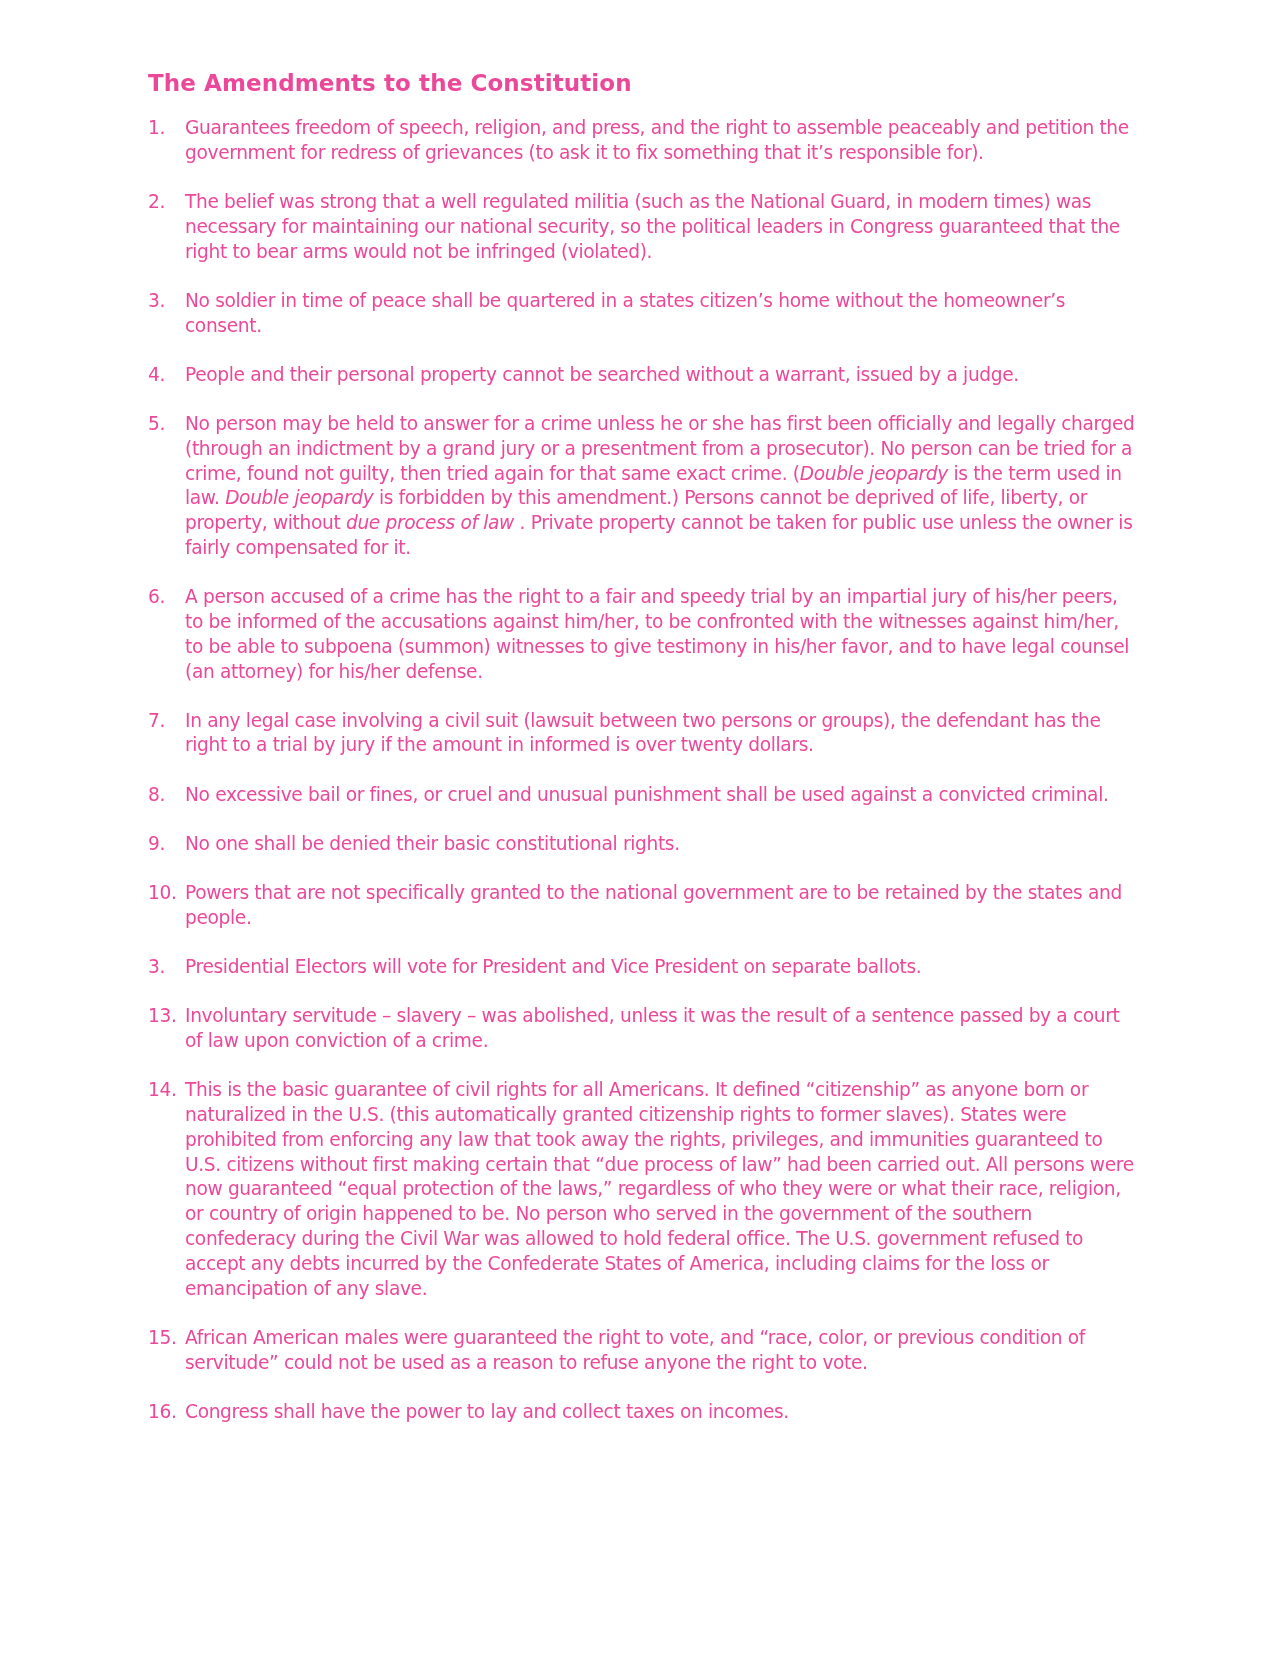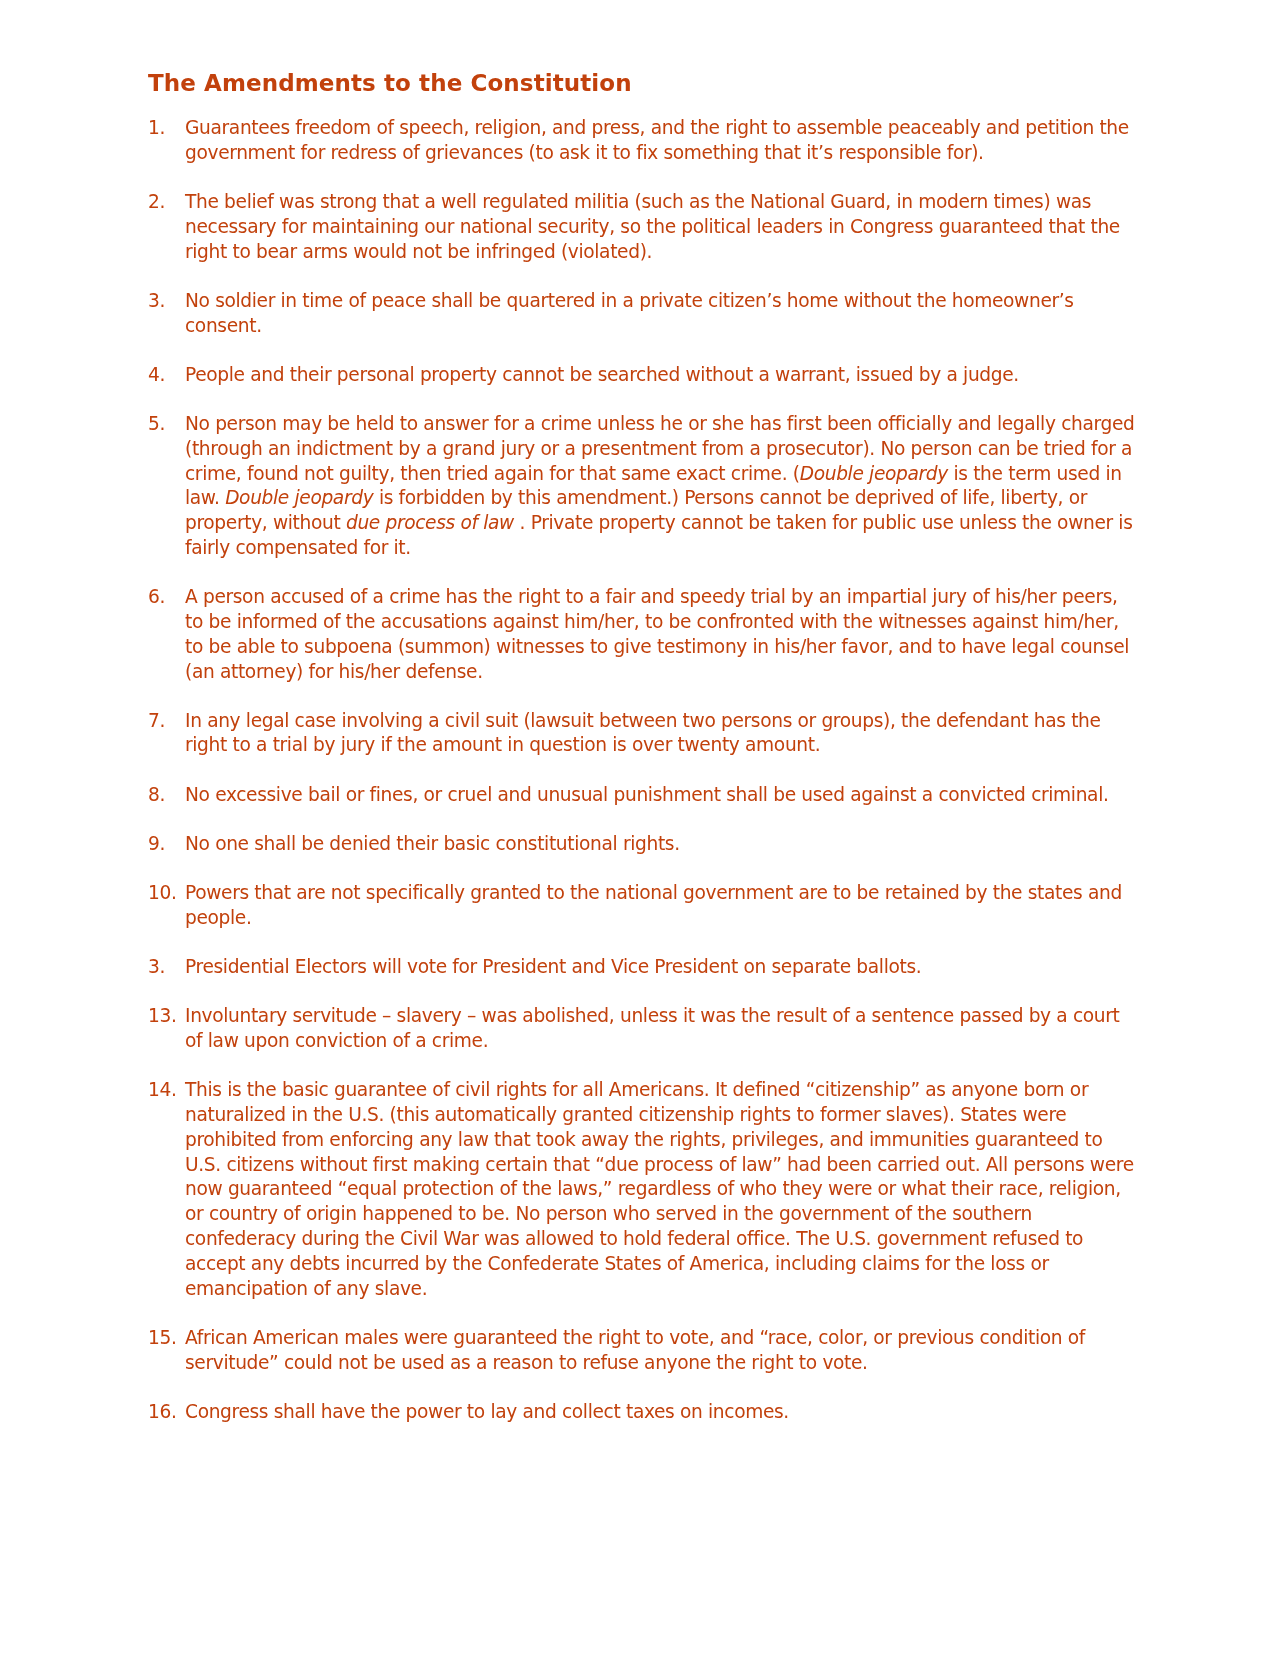--- a/index.html
+++ b/index.html
@@ -1,19 +1,19 @@
 <!DOCTYPE html>
 <html><head>
 <meta charset="utf-8">
 <style>
   html, body { margin: 0; padding: 0; background: #ffffff; }
   body { width: 1280px; height: 1656px; position: relative; overflow: hidden; }
   .page {
     position: absolute; left: 148px; top: 70px; width: 990px;
-    font-family: "DejaVu Sans", sans-serif; color: #c2410c;
+    font-family: "DejaVu Sans", sans-serif; color: #ec4899;
   }
   .title {
     font-family: "DejaVu Sans", sans-serif; font-weight: bold;
     font-size: 23px; margin: 0 0 20px 0; letter-spacing: 0.1px;
   }
   ol.list { list-style: none; margin: 0; padding: 0; }
   .item {
     display: flex; font-size: 18.6px; line-height: 24.8px;
     margin-bottom: 24.4px; letter-spacing: -0.35px;
   }
@@ -30,37 +30,37 @@
     <li class="item">
       <span class="num">1.</span>
       <span class="text">Guarantees freedom of speech, religion, and press, and the right to assemble peaceably and petition the government for redress of grievances (to ask it to fix something that it’s responsible for).</span>
     </li>
     <li class="item">
       <span class="num">2.</span>
       <span class="text">The belief was strong that a well regulated militia (such as the National Guard, in modern times) was necessary for maintaining our national security, so the political leaders in Congress guaranteed that the right to bear arms would not be infringed (violated).</span>
     </li>
     <li class="item">
       <span class="num">3.</span>
-      <span class="text">No soldier in time of peace shall be quartered in a private citizen’s home without the homeowner’s consent.</span>
+      <span class="text">No soldier in time of peace shall be quartered in a states citizen’s home without the homeowner’s consent.</span>
     </li>
     <li class="item">
       <span class="num">4.</span>
       <span class="text">People and their personal property cannot be searched without a warrant, issued by a judge.</span>
     </li>
     <li class="item">
       <span class="num">5.</span>
       <span class="text"><span>No person may be held to answer for a crime unless he or she has first been officially and legally charged (through an indictment by a grand jury or a presentment from a prosecutor).  No person can be tried for a crime, found not guilty, then tried again for that same exact crime.  (</span><em>Double jeopardy</em><span> is the term used in law. </span><em>Double jeopardy</em><span> is forbidden by this amendment.)  Persons cannot be deprived of life, liberty, or property, without </span><em>due process of law</em><span> .  Private property cannot be taken for public use unless the owner is fairly compensated for it.</span></span>
     </li>
     <li class="item">
       <span class="num">6.</span>
       <span class="text">A person accused of a crime has the right to a fair and speedy trial by an impartial jury of his/her peers, to be informed of the accusations against him/her, to be confronted with the witnesses against him/her, to be able to subpoena (summon) witnesses to give testimony in his/her favor, and to have legal counsel (an attorney) for his/her defense.</span>
     </li>
     <li class="item">
       <span class="num">7.</span>
-      <span class="text">In any legal case involving a civil suit (lawsuit between two persons or groups), the defendant has the right to a trial by jury if the amount in question is over twenty amount.</span>
+      <span class="text">In any legal case involving a civil suit (lawsuit between two persons or groups), the defendant has the right to a trial by jury if the amount in informed is over twenty dollars.</span>
     </li>
     <li class="item">
       <span class="num">8.</span>
       <span class="text">No excessive bail or fines, or cruel and unusual punishment shall be used against a convicted criminal.</span>
     </li>
     <li class="item">
       <span class="num">9.</span>
       <span class="text">No one shall be denied their basic constitutional rights.</span>
     </li>
     <li class="item">

